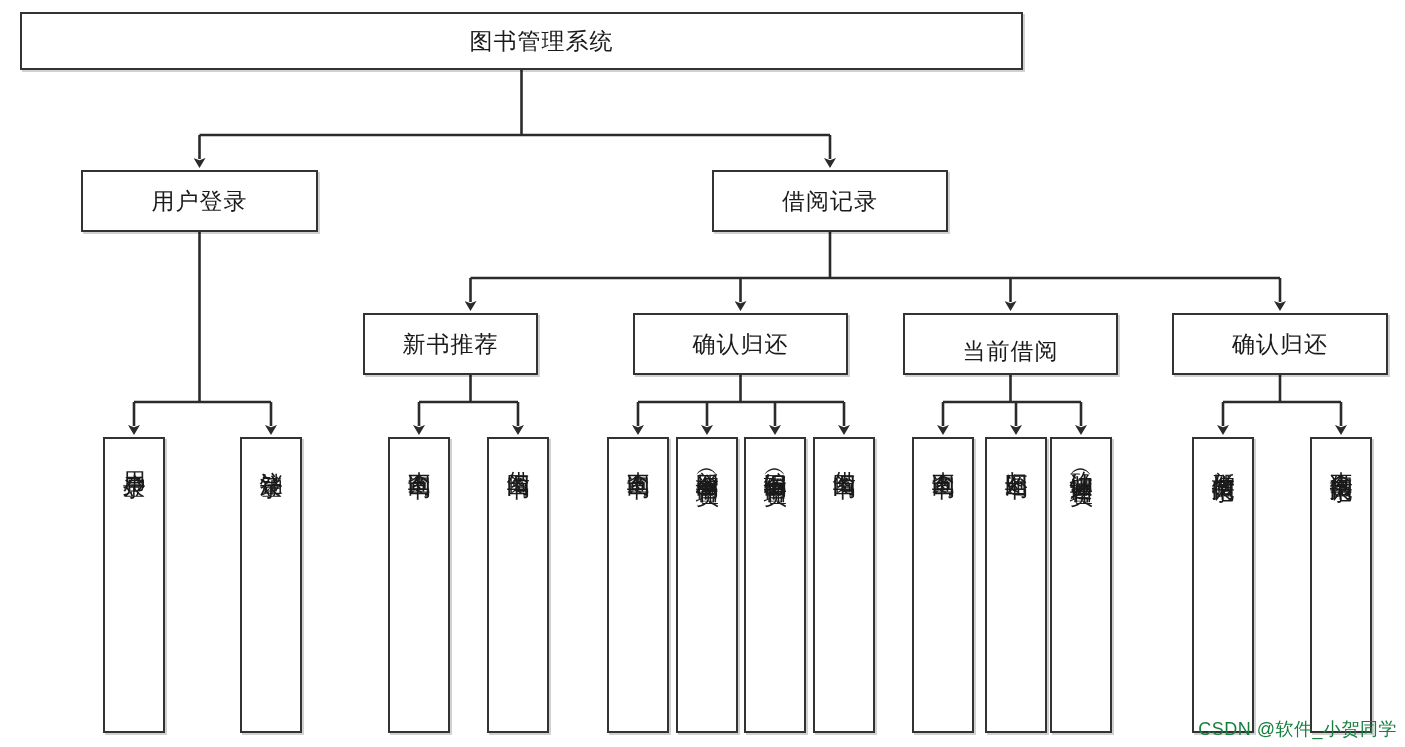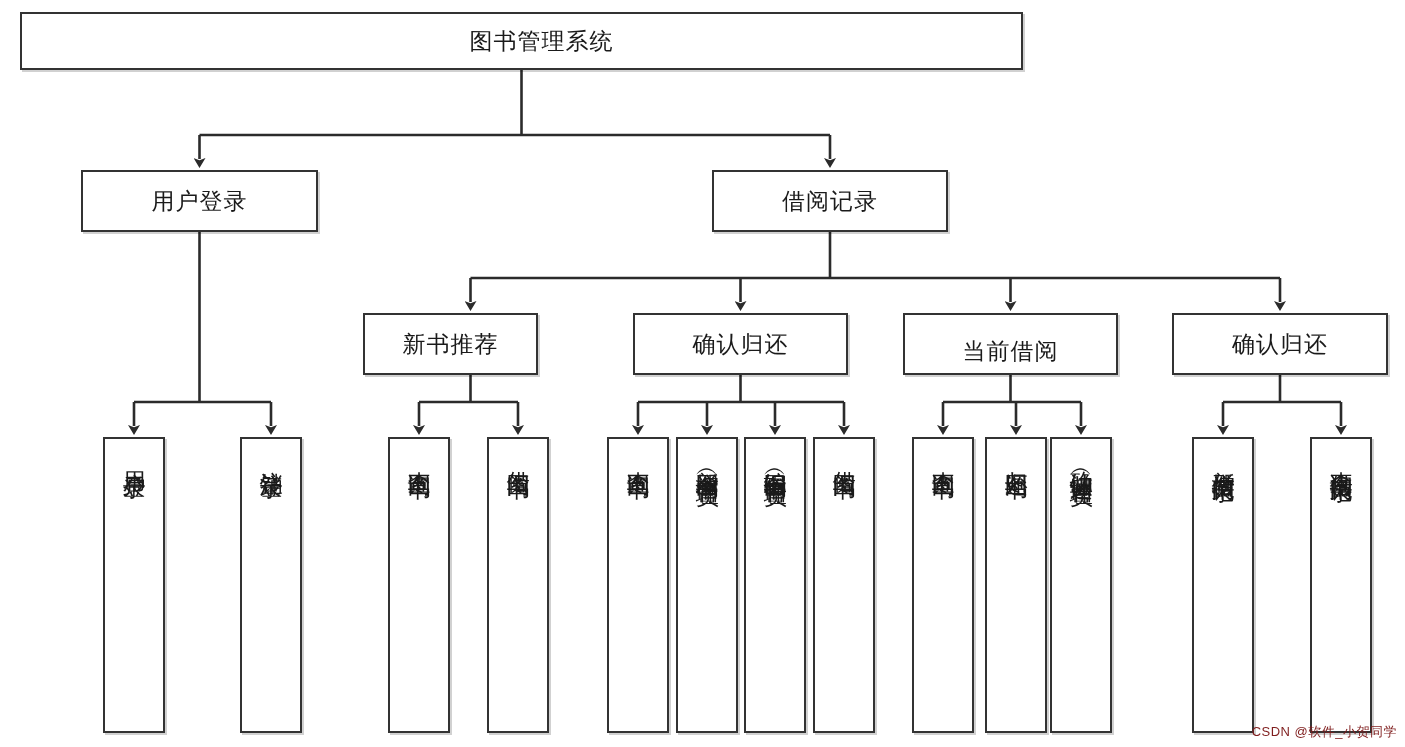--- a/index.html
+++ b/index.html
@@ -57,22 +57,22 @@
     white-space: nowrap;
     text-align: left;
   }
   .node.level1 .label { font-size: 23px; }
   .node.level2 .label { font-size: 23px; }
   .node.level3 .label { font-size: 23px; }
   #watermark {
     position: absolute;
     right: 8px;
     bottom: 6px;
-    font-size: 13px;
-    color: #7f1d1d;
+    font-size: 18px;
+    color: #15803d;
     letter-spacing: 0.5px;
     white-space: nowrap;
     user-select: none;
   }
 </style>
 </head>
 <body>
 
 <div id="canvas">
 

